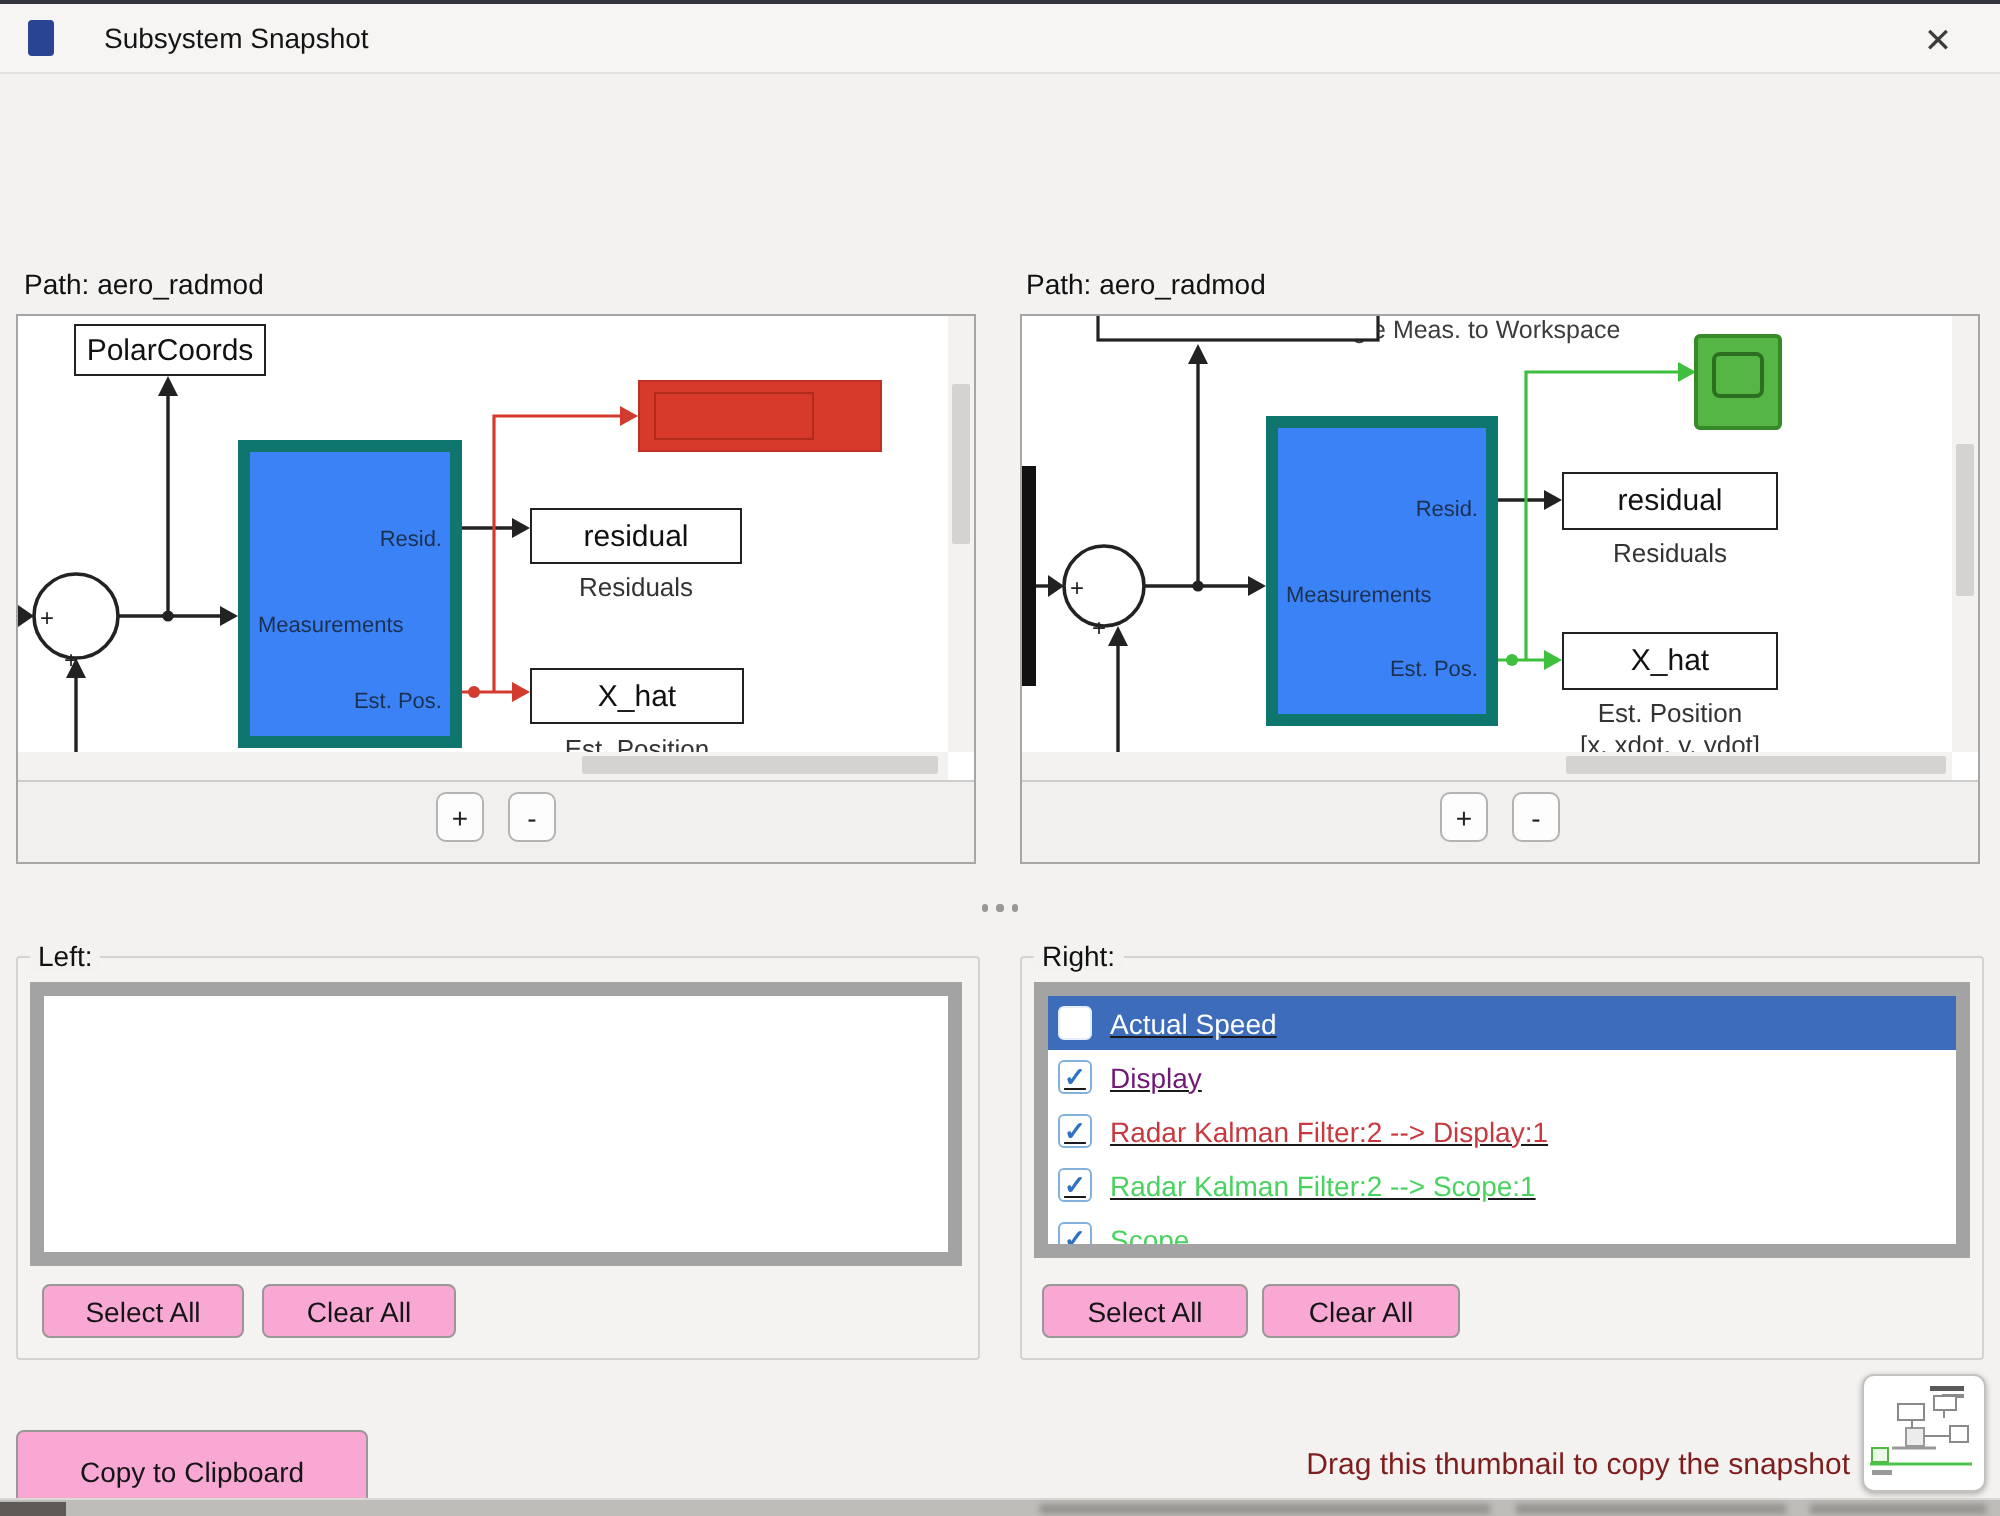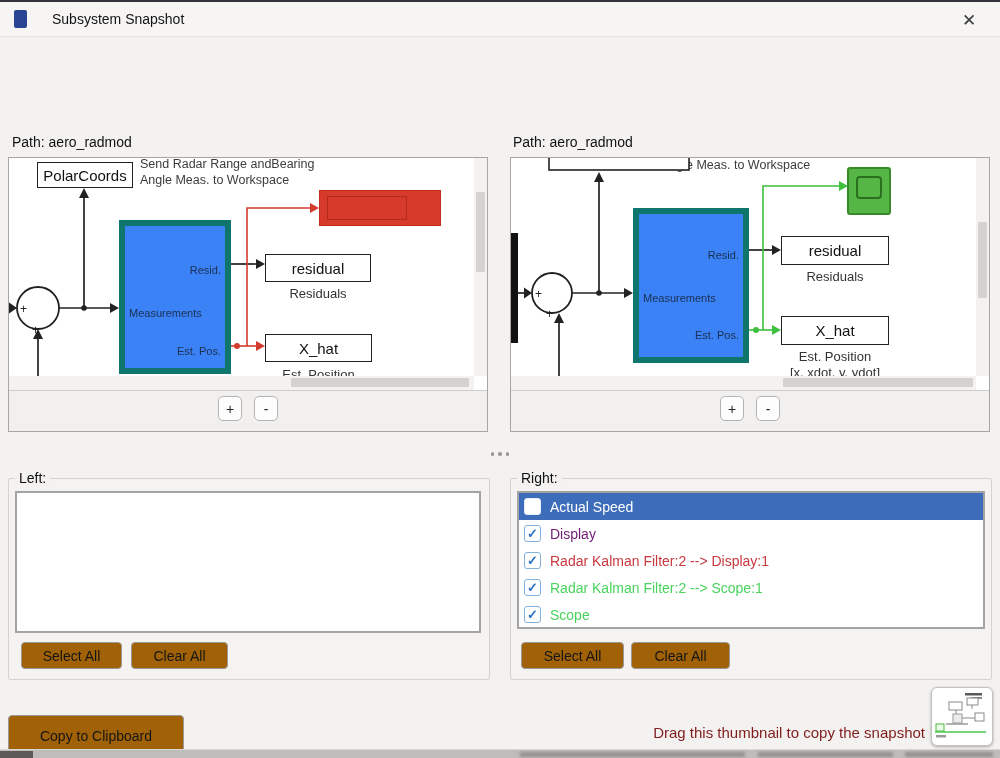--- a/index.html
+++ b/index.html
@@ -44,28 +44,28 @@
   .red-inner{position:absolute;border:1.5px solid #b12a1a;}
   .vtrack{position:absolute;right:0;top:0;width:13px;height:218px;background:#f4f2f1;}
   .vthumb{position:absolute;left:2px;width:9px;background:#d5d3d1;border-radius:1px;}
   .htrack{position:absolute;left:0;bottom:0;height:14px;width:465px;background:#f4f2f1;}
   .hthumb{position:absolute;top:2px;height:9px;background:#d5d3d1;border-radius:1px;}
   .dsvg{position:absolute;left:0;top:0;pointer-events:none;}
   
   .splitter{left:480px;top:448px;width:40px;height:12px;display:flex;align-items:center;justify-content:center;gap:4px;}
   .splitter i{width:3.5px;height:3.5px;border-radius:50%;background:#9a9896;}
   
-  .listbox{position:absolute;background:#fff;border:2px solid #a3a3a3;box-sizing:border-box;overflow:hidden;}
+  .listbox{position:absolute;background:#fff;border:7px solid #a3a3a3;box-sizing:border-box;overflow:hidden;text-decoration:underline;}
   .list-row{height:27px;display:flex;align-items:center;gap:9px;padding-left:5px;font-size:14px;}
   .list-row.selected{background:#3c6cba;color:#fff;}
   .row-label{font-weight:500;white-space:nowrap;}
   .checkbox{width:17px;height:17px;box-sizing:border-box;background:#fff;border:1.5px solid #82b1dd;border-radius:3px;
     display:flex;align-items:center;justify-content:center;font-size:13px;font-weight:bold;color:#2e72c4;flex:0 0 auto;}
   .checkbox.onsel{border:1px solid #e4eefb;}
-  .btn{background:#a16207;border:1px solid #9a9896;border-radius:4px;font-size:14px;font-weight:500;
+  .btn{background:#f9a8d4;border:1px solid #9a9896;border-radius:4px;font-size:14px;font-weight:500;
     font-family:"Liberation Sans",sans-serif;color:#151515;display:flex;align-items:center;justify-content:center;}
   
   .drag-hint{font-size:15px;color:#7f1d1d;text-align:right;}
   .thumb{left:931px;top:687px;width:60px;height:57px;background:#fff;border:1px solid #c4c2c0;border-radius:6px;
     box-shadow:0 1px 3px rgba(0,0,0,.3);}
   
   .bottom-strip{left:0;top:749px;width:1000px;height:9px;background:#bfbdb9;border-top:1px solid #dbd9d5;}
   .strip-dark{position:absolute;left:0;top:1px;width:33px;height:8px;background:#5c5956;}
   .smudge{position:absolute;top:2px;height:5px;background:#6a6764;opacity:.5;filter:blur(1.5px);}
 </style>
@@ -83,24 +83,20 @@
   </div>
 
 
   <div class="abs path-label" style="left:12px;top:134px;">Path: aero_radmod</div>
   <div class="abs path-label" style="left:513px;top:134px;">Path: aero_radmod</div>
 
   <div class="abs panel" style="left:8px;top:157px;width:480px;height:275px;">
     <div class="diagram">
 
       <div class="blk" style="left:28px;top:4px;width:96px;height:26px;border-width:1.5px;">PolarCoords</div>
-      <div class="annot" style="left:131px;top:-1px;width:230px;">
-        <div>Send Radar Range andBearing</div>
-        <div>Angle Meas. to Workspace</div>
-      </div>
       <div class="red-blk" style="left:310px;top:32px;width:122px;height:36px;">
         <div class="red-inner" style="left:7px;top:5px;width:78px;height:22px;"></div>
       </div>
       <div class="blue-blk" style="left:110px;top:62px;width:112px;height:154px;">
         <div class="port" style="right:4px;top:38px;">Resid.</div>
         <div class="port" style="left:4px;top:81px;">Measurements</div>
         <div class="port" style="right:4px;top:119px;">Est. Pos.</div>
       </div>
       <div class="blk" style="left:256px;top:96px;width:106px;height:28px;">residual</div>
       <div class="caption" style="left:256px;top:128px;width:106px;">Residuals</div>

